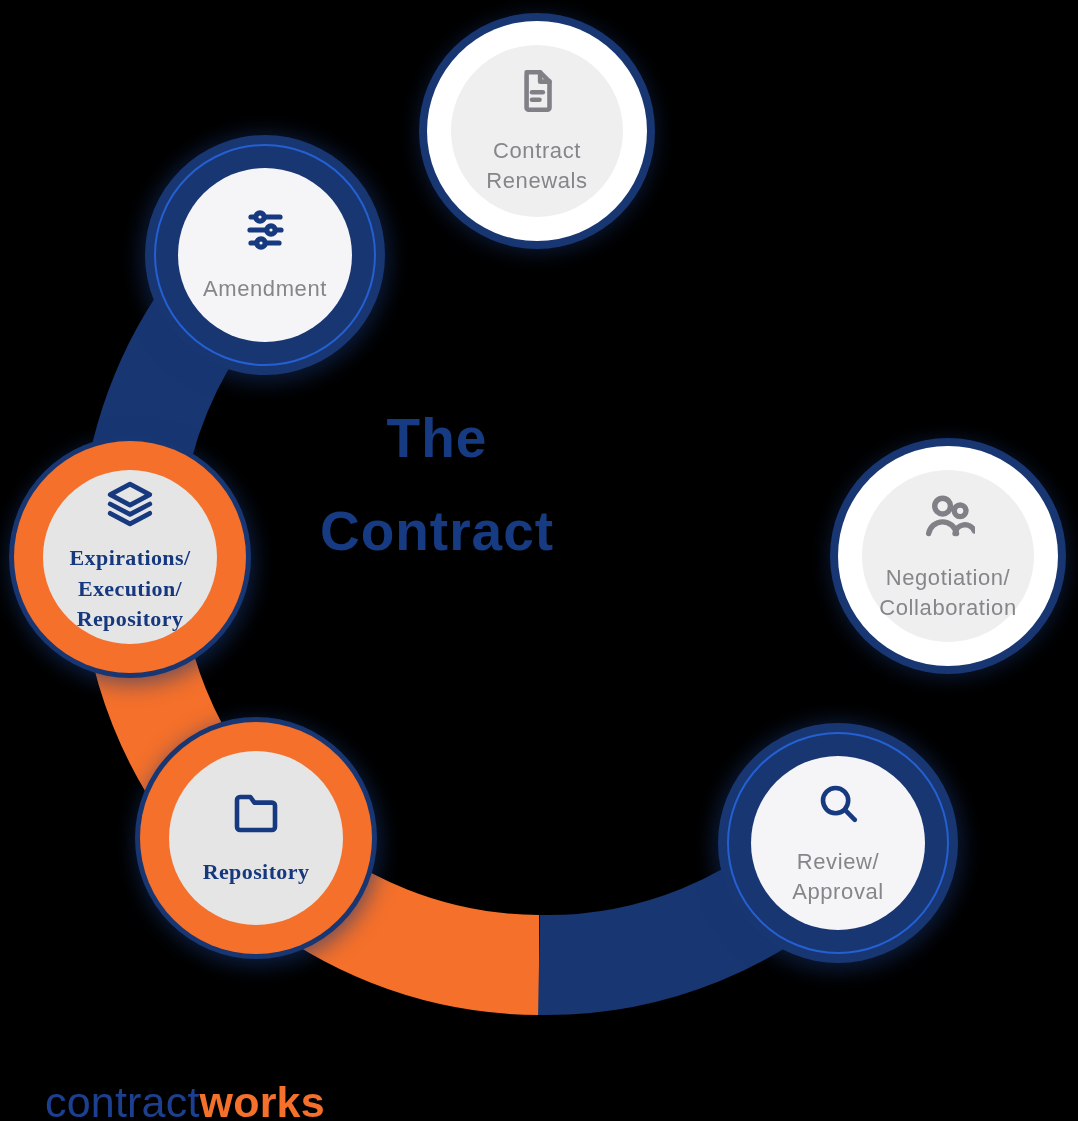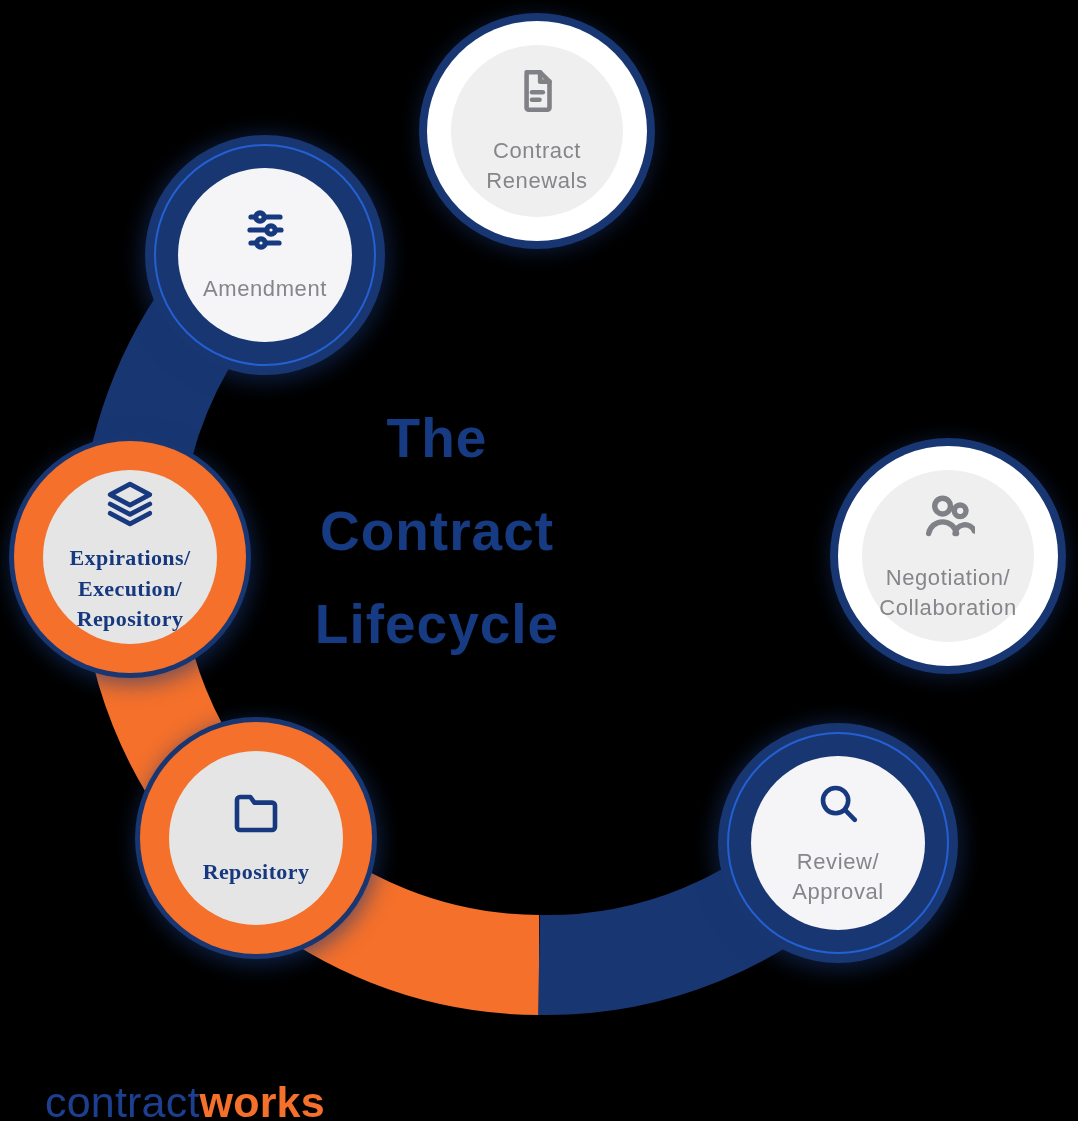--- a/index.html
+++ b/index.html
@@ -65,21 +65,20 @@
 
   <svg class="bands" viewBox="0 0 1078 1121" xmlns="http://www.w3.org/2000/svg">
     <path d="M 255 255 A 410 410 0 0 0 130 557" stroke="#183672" stroke-width="100" fill="none"></path>
     <path d="M 130 557 A 410 410 0 0 0 539 965" stroke="#F4702B" stroke-width="100" fill="none"></path>
     <path d="M 539 965 A 410 410 0 0 0 838 843" stroke="#183672" stroke-width="100" fill="none"></path>
   </svg>
 
   <div class="center-title">
     <div>The</div>
     <div>Contract</div>
-    <div>Lifecycle</div>
   </div>
 
   <div class="node v-white pos-contract-request">
     <div class="inner">
       <svg class="icon ic-gray" width="50" height="50" viewBox="0 0 24 24">
         <path d="M7 3h6.5L18 7.5V20a1 1 0 0 1-1 1H8a1 1 0 0 1-1-1V4a1 1 0 0 1 1-1z"></path>
         <path d="M13.5 3v4.5H18"></path>
         <path d="M9.6 12.6h5.2"></path>
         <path d="M9.6 16.2h3.6"></path>
       </svg>

